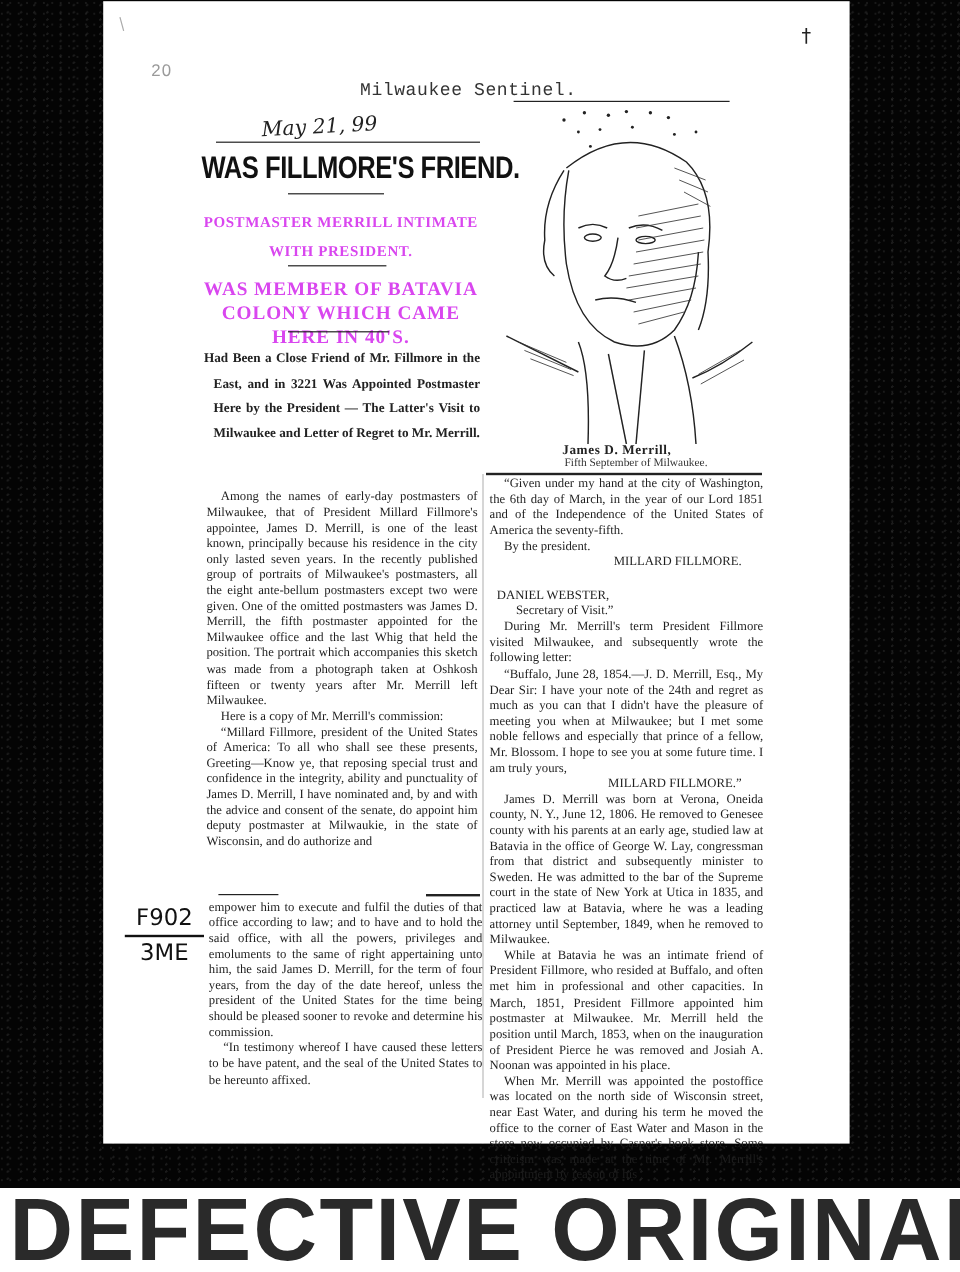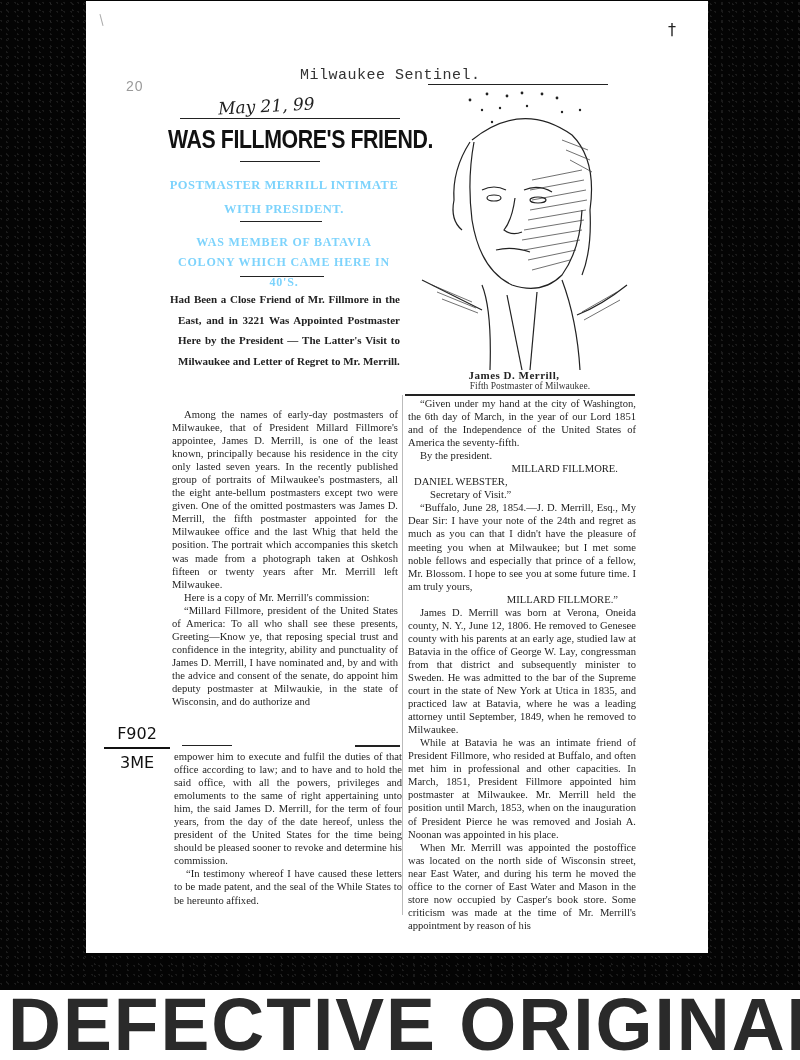--- a/index.html
+++ b/index.html
@@ -17,21 +17,20 @@
         #040404;
     }
     .page {
       position: absolute; left: 86px; top: 1px; width: 622px; height: 952px;
       background: #ffffff;
     }
     .page-number {
       position: absolute; left: 126px; top: 50px;
       font-family: "Liberation Sans", sans-serif; font-size: 14px; color: #9a9a9a;
       letter-spacing: 1px;
-      margin-top: 28px;
     }
     .corner-mark {
       position: absolute; left: 668px; top: 20px; font-size: 16px; color: #222;
       font-family: "DejaVu Sans", sans-serif;
     }
     .tick-mark {
       position: absolute; left: 101px; top: 14px; width: 1px; height: 12px; background:#aaa;
       transform: rotate(-15deg);
     }
     .masthead {
@@ -48,25 +47,25 @@
     .rule { position: absolute; height: 2px; background: #222; }
     .headline {
       position: absolute; left: 168px; top: 124px;
       font-family: "Liberation Sans", sans-serif; font-weight: bold;
       font-size: 26px; letter-spacing: -0.5px; color: #111;
       transform: scaleX(0.82); transform-origin: left center;
       white-space: nowrap;
     }
     .deck {
       position: absolute; text-align: center;
-      font-family: "Liberation Serif", serif; font-weight: bold; color: #7dd3fc;
+      font-family: "Liberation Serif", serif; font-weight: bold; color: #d946ef;
       letter-spacing: 0.5px;
     }
     .deck1 { left: 168px; top: 173px; width: 232px; font-size: 12.5px; line-height: 24px; }
-    .deck2 { left: 168px; top: 232px; width: 232px; font-size: 12px; line-height: 20px; letter-spacing: 0.8px; }
+    .deck2 { left: 168px; top: 232px; width: 232px; font-size: 16px; line-height: 20px; letter-spacing: 0.8px; }
     .deck3 {
       position: absolute; left: 168px; top: 289px; width: 232px;
       font-size: 11px; font-weight: bold; line-height: 20.5px; color: #222;
       text-indent: -8px; padding-left: 10px; box-sizing: border-box;
       text-align: justify;
     }
     .portrait {
       position: absolute; left: 412px; top: 80px; width: 222px; height: 290px;
     }
     .caption-name {
@@ -77,29 +76,29 @@
       position: absolute; left: 440px; top: 381px; width: 180px; text-align: center;
       font-size: 9.5px; color: #333;
     }
     .col {
       position: absolute; font-size: 10.6px; line-height: 13.05px; color: #1e1e1e;
       text-align: justify;
     }
     .col p { margin: 0; text-indent: 12px; }
     .col p.noindent { text-indent: 0; }
     .col p.right { text-align: right; padding-right: 18px; }
-    .col p.sig { text-indent: 6px; }
+    .col p.sig { text-indent: 6px; margin-top: 15px; }
     .col p.sig2 { text-indent: 22px; }
     .col-left-top { left: 172px; top: 408px; width: 226px; }
     .col-left-bottom { left: 174px; top: 750px; width: 228px; }
     .col-right { left: 408px; top: 397px; width: 228px; }
     .col-divider { position: absolute; left: 402px; top: 395px; width: 1px; height: 520px; background: #bbb; }
     .handwritten-code {
-      position: absolute; left: 104px; top: 720px;
-      font-family: "DejaVu Sans", sans-serif; font-size: 16px; color: #111; text-align: center; width: 66px;
+      position: absolute; left: 104px; top: 752px;
+      font-family: "DejaVu Sans", sans-serif; font-size: 19px; color: #111; text-align: center; width: 66px;
       line-height: 27px;
     }
     .handwritten-code .line1 { border-bottom: 2px solid #111; display: block; }
     .defective-banner {
       position: absolute; left: 0; top: 990px; width: 800px; height: 70px; background: #fff;
     }
     .defective-text {
       position: absolute; left: 8px; top: -2px;
       font-family: "Liberation Sans", sans-serif; font-weight: bold;
       font-size: 74px; color: #2a2a2a; letter-spacing: 2px; white-space: nowrap;
@@ -165,49 +164,50 @@
       <circle cx="145" cy="18" r="1.4"></circle>
     <circle cx="70" cy="30" r="1.2"></circle>
       <circle cx="88" cy="28" r="1.2"></circle>
       <circle cx="115" cy="26" r="1.2"></circle>
     <circle cx="150" cy="32" r="1.2"></circle>
       <circle cx="168" cy="30" r="1.2"></circle>
       <circle cx="80" cy="42" r="1.2"></circle>
   </g>
 </svg>
 <div class="caption-name">James D. Merrill,</div>
-<div class="caption-title">Fifth Postmaster of Milwaukee.</div>
+<div class="caption-title">Fifth September of Milwaukee.</div>
 <div class="rule" style="left:405px; top:394px; width:230px; height:2px;"></div>
 
 <div class="col-divider"></div>
 
 <div class="col col-left-top">
   <p>Among the names of early-day postmasters of Milwaukee, that of President Millard Fillmore's appointee, James D. Merrill, is one of the least known, principally because his residence in the city only lasted seven years. In the recently published group of portraits of Milwaukee's postmasters, all the eight ante-bellum postmasters except two were given. One of the omitted postmasters was James D. Merrill, the fifth postmaster appointed for the Milwaukee office and the last Whig that held the position. The portrait which accompanies this sketch was made from a photograph taken at Oshkosh fifteen or twenty years after Mr. Merrill left Milwaukee.</p>
   <p>Here is a copy of Mr. Merrill's commission:</p>
   <p>“Millard Fillmore, president of the United States of America: To all who shall see these presents, Greeting—Know ye, that reposing special trust and confidence in the integrity, ability and punctuality of James D. Merrill, I have nominated and, by and with the advice and consent of the senate, do appoint him deputy postmaster at Milwaukie, in the state of Wisconsin, and do authorize and</p>
 </div>
 <div class="rule" style="left:182px; top:745px; width:50px; height:1px;"></div>
 <div class="rule" style="left:355px; top:745px; width:45px; height:2px;"></div>
 
 <div class="handwritten-code">
   <span class="line1">F902</span>
   <span>3ME</span>
 </div>
 
 <div class="col col-left-bottom">
   <p class="noindent">empower him to execute and fulfil the duties of that office according to law; and to have and to hold the said office, with all the powers, privileges and emoluments to the same of right appertaining unto him, the said James D. Merrill, for the term of four years, from the day of the date hereof, unless the president of the United States for the time being should be pleased sooner to revoke and determine his commission.</p>
-  <p>“In testimony whereof I have caused these letters to be made patent, and the seal of the While States to be hereunto affixed.</p>
+  <p>“In testimony whereof I have caused these letters to be have patent, and the seal of the United States to be hereunto affixed.</p>
 </div>
 
 <div class="col col-right">
   <p>“Given under my hand at the city of Washington, the 6th day of March, in the year of our Lord 1851 and of the Independence of the United States of America the seventy-fifth.</p>
   <p>By the president.</p>
   <p class="right">MILLARD FILLMORE.</p>
   <p class="sig">DANIEL WEBSTER,</p>
   <p class="sig2">Secretary of Visit.”</p>
+  <p>During Mr. Merrill's term President Fillmore visited Milwaukee, and subsequently wrote the following letter:</p>
   <p>“Buffalo, June 28, 1854.—J. D. Merrill, Esq., My Dear Sir: I have your note of the 24th and regret as much as you can that I didn't have the pleasure of meeting you when at Milwaukee; but I met some noble fellows and especially that prince of a fellow, Mr. Blossom. I hope to see you at some future time. I am truly yours,</p>
   <p class="right">MILLARD FILLMORE.”</p>
   <p>James D. Merrill was born at Verona, Oneida county, N. Y., June 12, 1806. He removed to Genesee county with his parents at an early age, studied law at Batavia in the office of George W. Lay, congressman from that district and subsequently minister to Sweden. He was admitted to the bar of the Supreme court in the state of New York at Utica in 1835, and practiced law at Batavia, where he was a leading attorney until September, 1849, when he removed to Milwaukee.</p>
   <p>While at Batavia he was an intimate friend of President Fillmore, who resided at Buffalo, and often met him in professional and other capacities. In March, 1851, President Fillmore appointed him postmaster at Milwaukee. Mr. Merrill held the position until March, 1853, when on the inauguration of President Pierce he was removed and Josiah A. Noonan was appointed in his place.</p>
   <p>When Mr. Merrill was appointed the postoffice was located on the north side of Wisconsin street, near East Water, and during his term he moved the office to the corner of East Water and Mason in the store now occupied by Casper's book store. Some criticism was made at the time of Mr. Merrill's appointment by reason of his</p>
 </div>
 
 <div class="defective-banner">
   <div class="defective-text">DEFECTIVE ORIGINAL</div>
 </div>

